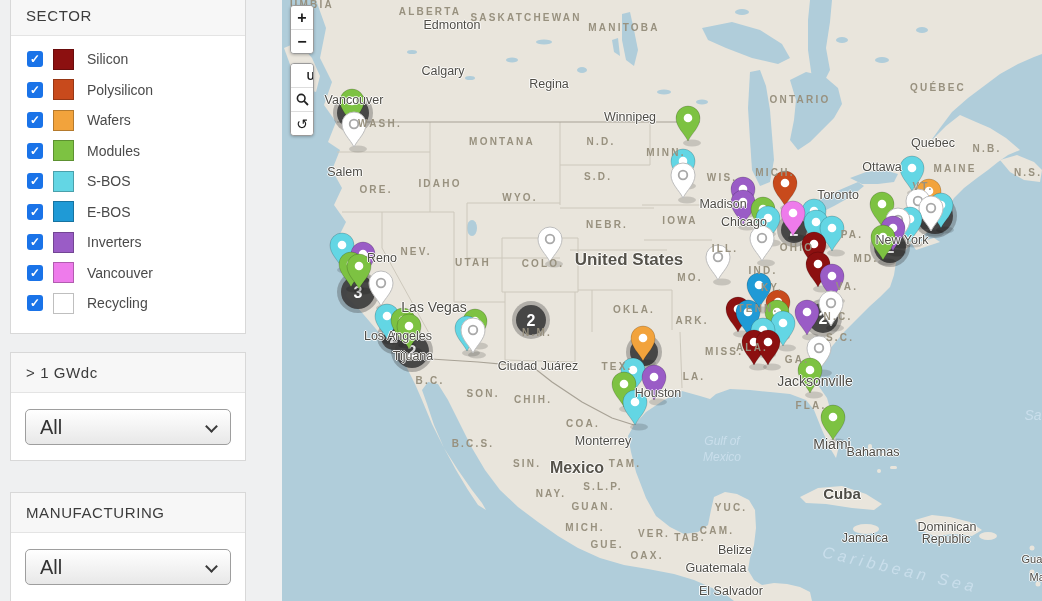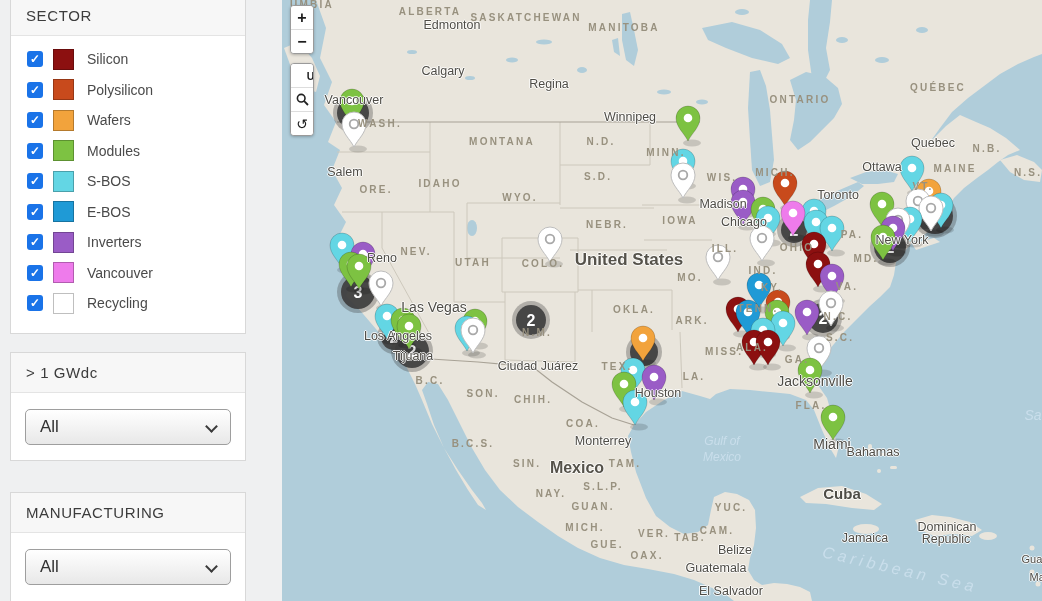--- a/index.html
+++ b/index.html
@@ -15,21 +15,21 @@
   .sector-row{display:flex;align-items:center;height:30.5px;padding-left:16px;}
   .cb{width:16px;height:16px;border-radius:3px;background:#1a73e8;color:#fff;
     font-size:12px;line-height:16px;text-align:center;font-weight:bold;flex:0 0 auto;cursor:pointer;}
   .swatch{width:21px;height:21px;margin-left:10px;border:1px solid rgba(0,0,0,.25);
     box-sizing:border-box;flex:0 0 auto;}
   .sector-label{margin-left:13px;font-size:14px;color:#4a4a4a;}
   .gwdc-card{top:352px;}
   .mfg-card{top:492px;height:120px;}
   .dd{position:relative;margin:16px 14px 15px 14px;height:36px;border:1px solid #9e9e9e;
     border-radius:5px;background:linear-gradient(#ffffff,#e8e8e8);display:flex;align-items:center;
-    padding-left:14px;font-size:17px;color:#333;cursor:pointer;box-sizing:border-box;}
+    padding-left:14px;font-size:20px;color:#333;cursor:pointer;box-sizing:border-box;}
   .chev{position:absolute;right:14px;top:12px;width:7px;height:7px;border-right:2px solid #3a3a3a;
     border-bottom:2px solid #3a3a3a;transform:rotate(45deg);}
   
   .map{position:absolute;left:282px;top:0;width:760px;height:601px;background:#b0cdda;overflow:hidden;}
   .map svg.base{position:absolute;left:0;top:0;}
   .lbl{position:absolute;transform:translate(-50%,-50%);white-space:nowrap;pointer-events:none;}
   .lbl-state{font-size:10px;letter-spacing:2.2px;color:#98917f;font-weight:bold;}
   .lbl-city{font-size:12.5px;color:#4e4c46;
     text-shadow:1px 0 0 rgba(255,255,255,.85),-1px 0 0 rgba(255,255,255,.85),0 1px 0 rgba(255,255,255,.85),0 -1px 0 rgba(255,255,255,.85);}
   .lbl-country{font-size:17px;font-weight:bold;color:#55524a;

